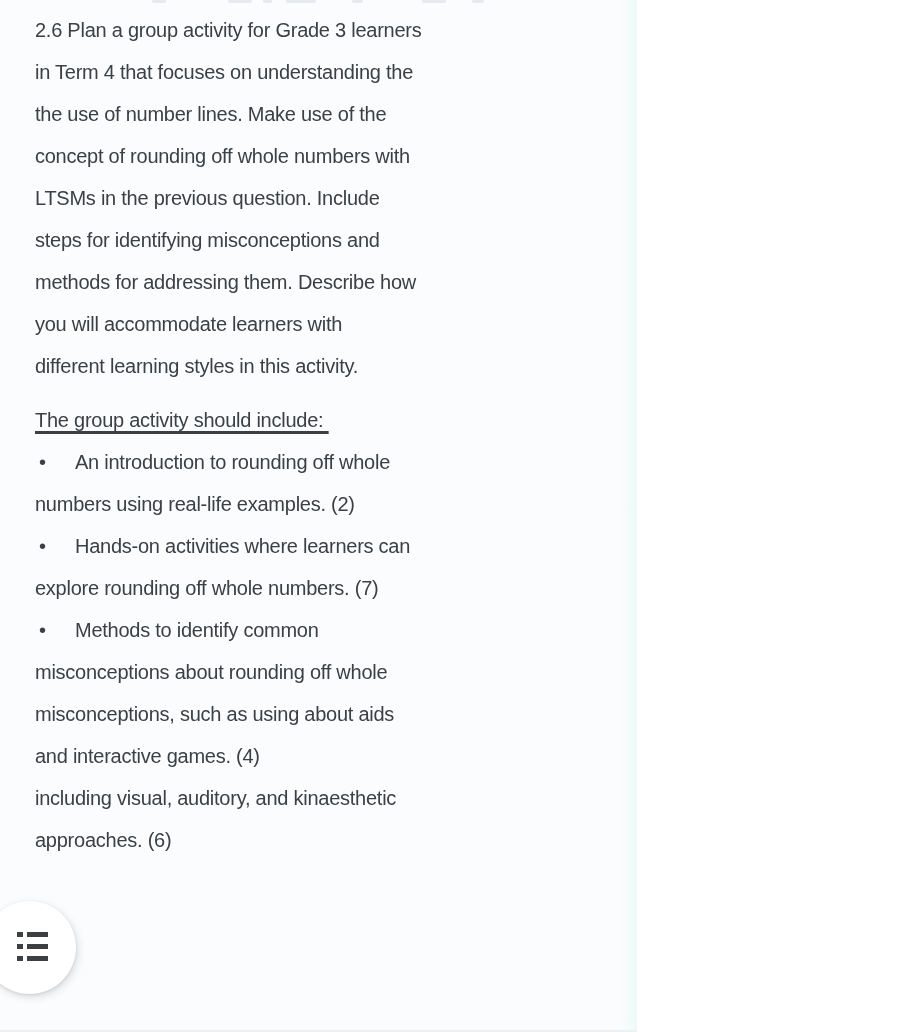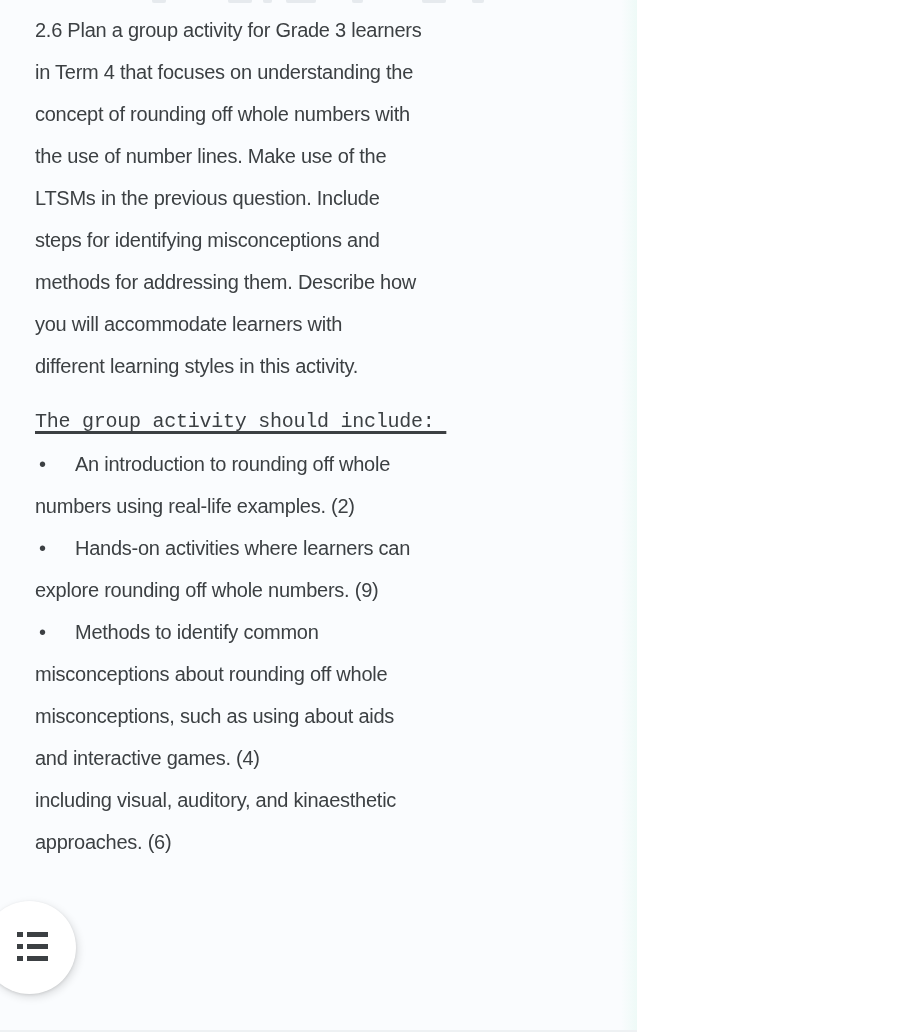--- a/index.html
+++ b/index.html
@@ -40,21 +40,20 @@
     line-height: 42px;
     letter-spacing: -0.25px;
     color: #3c4043;
     white-space: nowrap;
   }
   .section { margin-top: 12px; }
   .heading-underline {
     text-decoration: underline;
     text-decoration-thickness: 2.5px;
     text-underline-offset: 4px;
-    font-family: Liberation Mono, monospace;
   }
   .bullet {
     display: inline-block;
     width: 40px;
     padding-left: 4px;
   }
   
   .remnant {
     position: absolute;
     left: 0; top: 0;
@@ -110,41 +109,41 @@
       <i style="left:263px;width:9px;"></i>
       <i style="left:286px;width:30px;"></i>
       <i style="left:352px;width:11px;"></i>
       <i style="left:422px;width:24px;"></i>
       <i style="left:472px;width:12px;"></i>
     </div>
 
     <div>
       <div class="line">2.6 Plan a group activity for Grade 3 learners</div>
       <div class="line">in Term 4 that focuses on understanding the</div>
+      <div class="line">the use of number lines. Make use of the</div>
       <div class="line">concept of rounding off whole numbers with</div>
-      <div class="line">the use of number lines. Make use of the</div>
       <div class="line">LTSMs in the previous question. Include</div>
       <div class="line">steps for identifying misconceptions and</div>
       <div class="line">methods for addressing them. Describe how</div>
       <div class="line">you will accommodate learners with</div>
       <div class="line">different learning styles in this activity.</div>
     </div>
 
     <div class="section">
       <div class="line">
         <span class="heading-underline">The group activity should include:&nbsp;</span>
       </div>
 
       <div>
 
         <div class="line"><span class="bullet">•</span><span>An introduction to rounding off whole</span></div>
         <div class="line">numbers using real-life examples. (2)</div>
 
         <div class="line"><span class="bullet">•</span><span>Hands-on activities where learners can</span></div>
-        <div class="line">explore rounding off whole numbers. (9)</div>
+        <div class="line">explore rounding off whole numbers. (7)</div>
 
         <div class="line"><span class="bullet">•</span><span>Methods to identify common</span></div>
         <div class="line">misconceptions about rounding off whole</div>
 
         <div class="line">misconceptions, such as using about aids</div>
         <div class="line">and interactive games. (4)</div>
 
         <div class="line">including visual, auditory, and kinaesthetic</div>
         <div class="line">approaches. (6)</div>
       </div>

